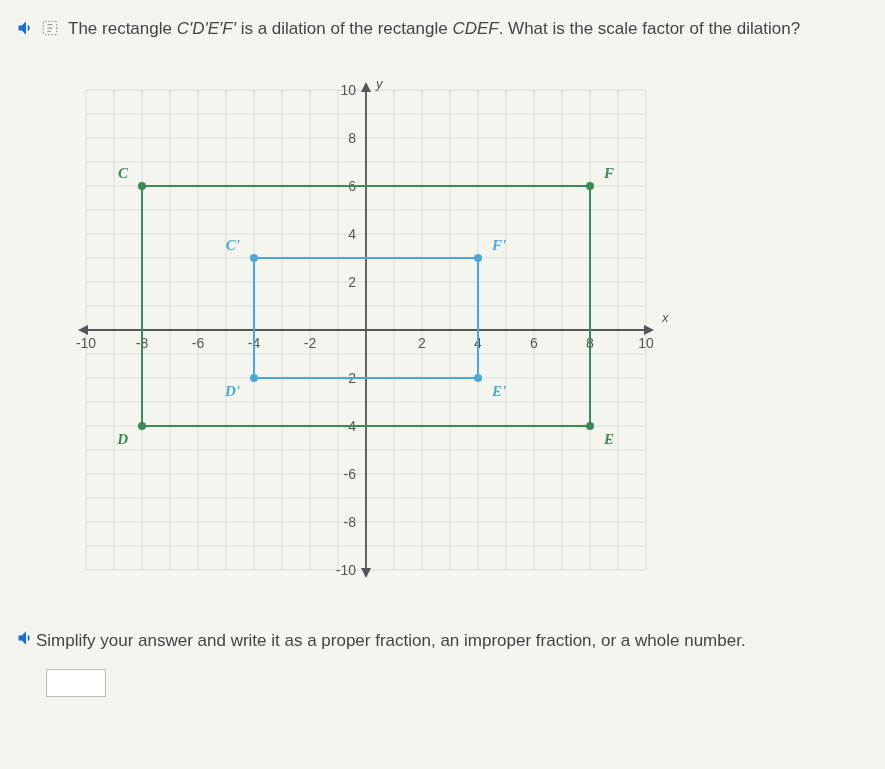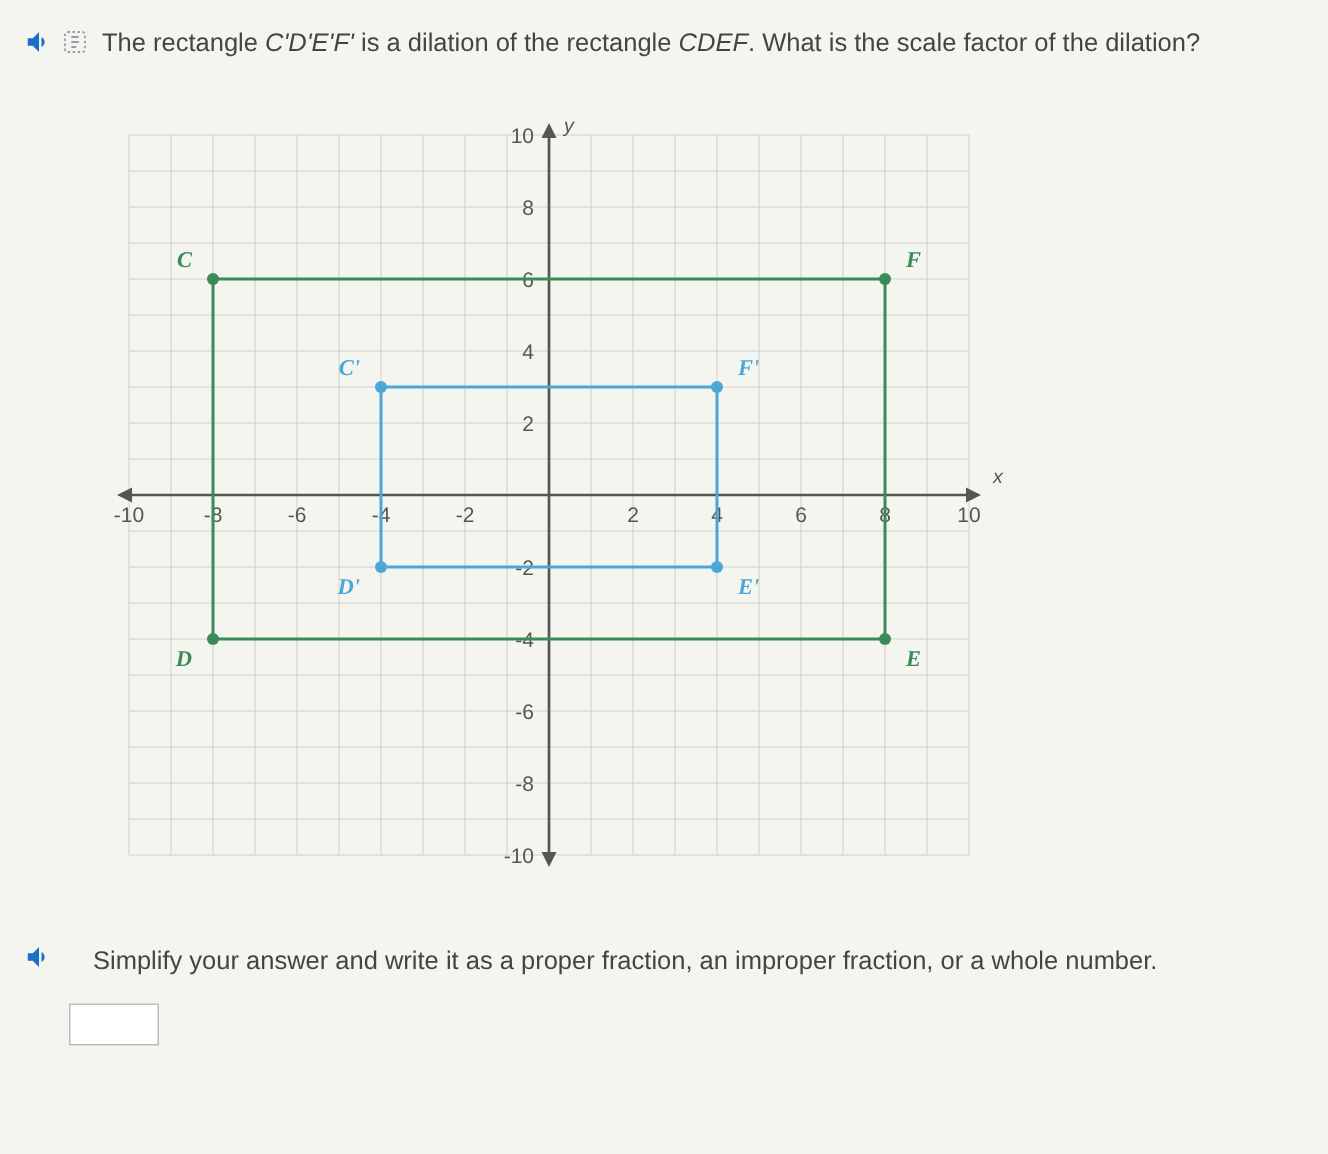--- a/index.html
+++ b/index.html
@@ -21,21 +21,21 @@
     .speaker-icon { color: #1a6fc9; }
     .ref-icon { color: #778; opacity: 0.7; }
     .question-text { font-size: 17px; }
     .question-text em { font-style: italic; font-weight: normal; }
     .chart-wrap {
       margin: 8px 0 18px 30px;
     }
     .instruction-row {
       display: flex;
       align-items: flex-start;
-      gap: 26px;
+      gap: 0;
       margin-bottom: 16px;
       font-size: 17px;
       line-height: 1.5;
     }
     .answer-box {
       width: 60px;
       height: 28px;
       border: 1px solid #bbb;
       background: #fff;
       margin-left: 30px;

